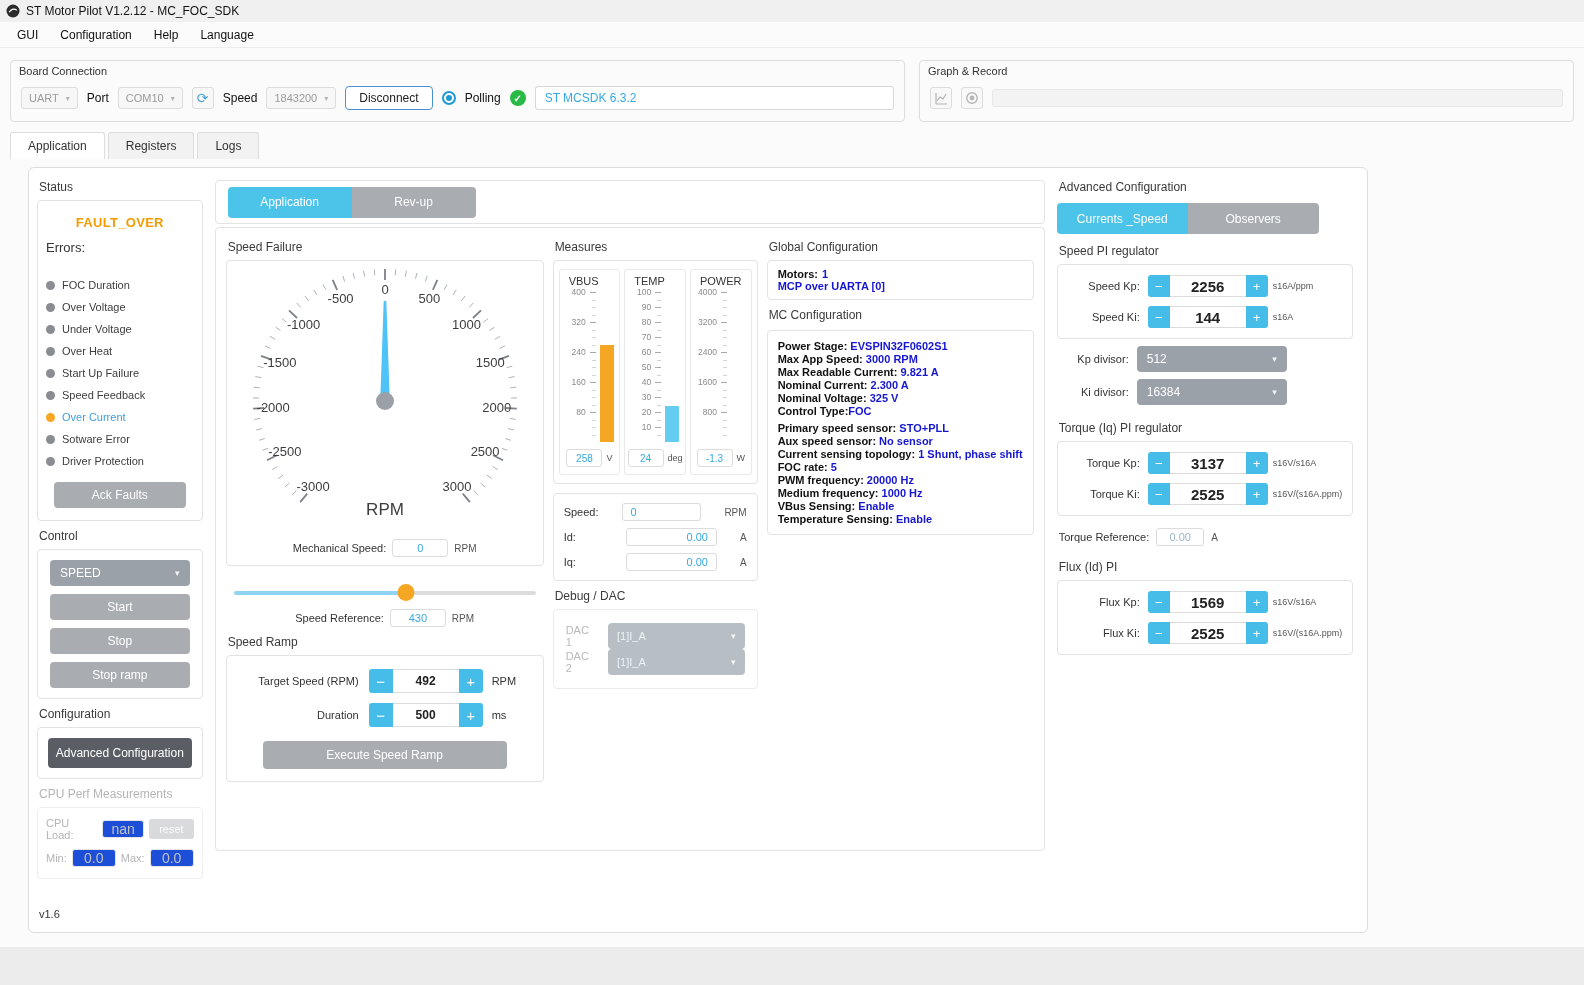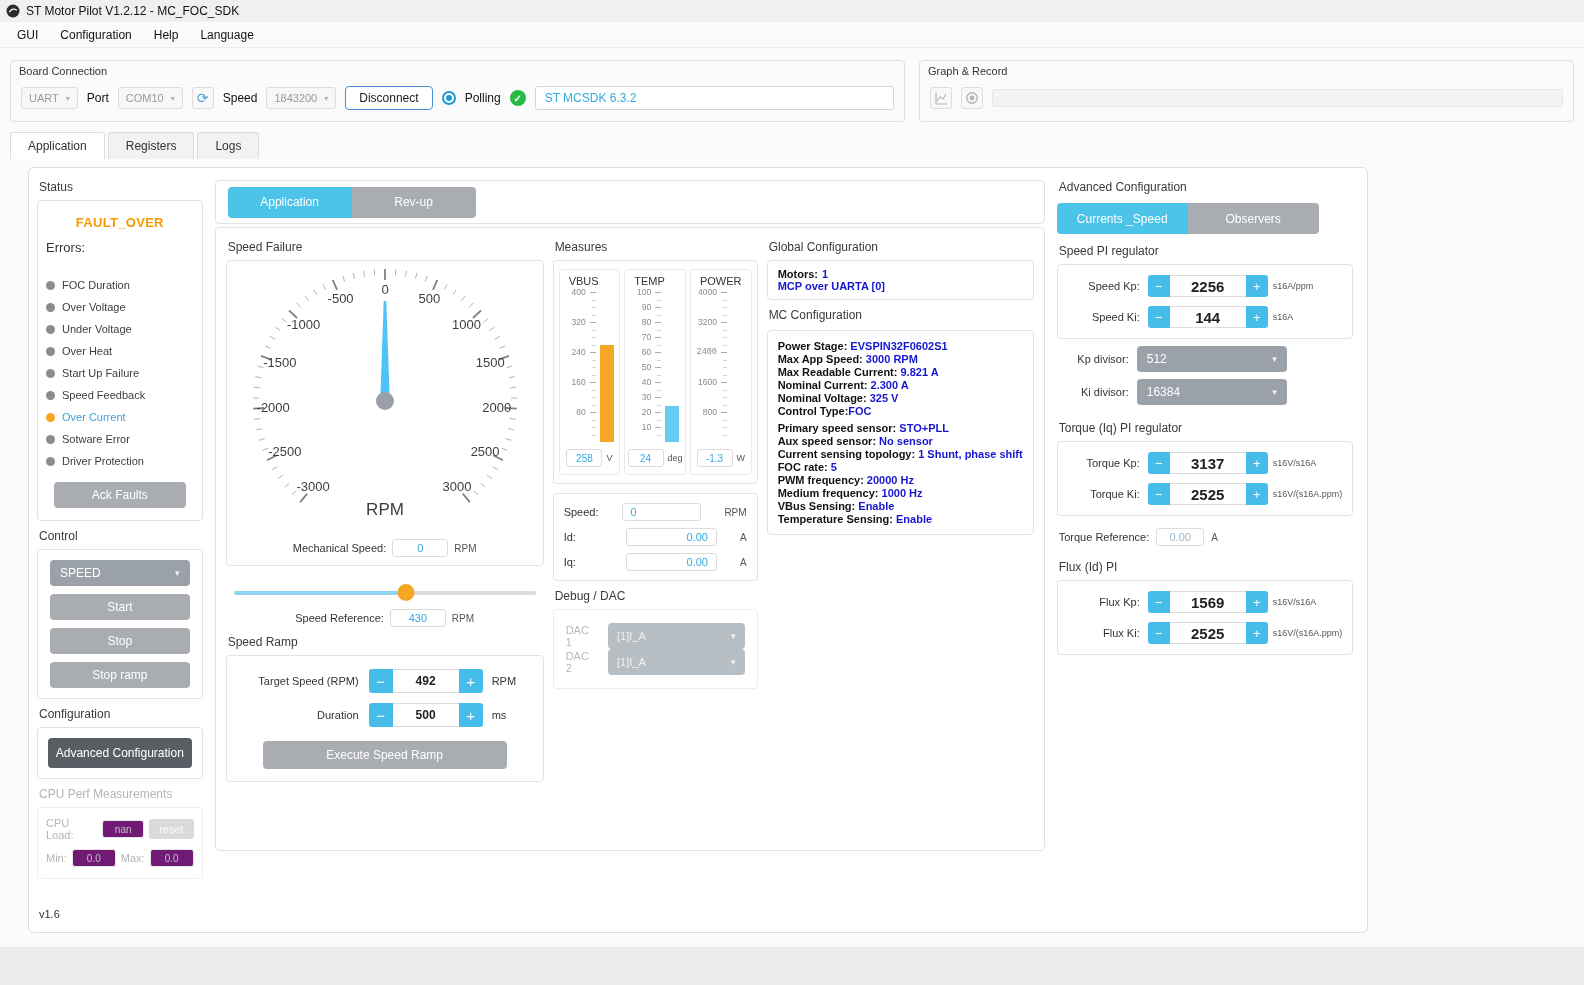--- a/index.html
+++ b/index.html
@@ -59,21 +59,21 @@
   .ack{margin:10px auto 4px;width:132px;height:26px;display:block}
   .control-box{padding:10px 12px;display:flex;flex-direction:column;gap:8px}
   .dd-gray{height:26px;background:#9ba1a8;border-radius:4px;color:#fff;display:flex;align-items:center;justify-content:space-between;padding:0 10px;font-size:12px}
   .control-box .btn-gray{height:26px}
   .config-box{padding:10px}
   .btn-dark{background:#5a5e64;color:#fff;border:none;border-radius:4px;height:30px;width:100%;font-size:12px}
   .cpu-box{padding:9px 8px;border-color:#eee}
   .cpu-row{display:flex;align-items:center;gap:5px;margin-bottom:8px}
   .cpu-row:last-child{margin-bottom:2px}
   .cpu-lbl{font-size:11px;color:#b5b5b5}
-  .cpu-input{width:44px;height:18px;border:1px solid #e5e5e5;border-radius:3px;display:flex;align-items:center;justify-content:center;color:#c2c2c2;background:#701a75;font-size:10px}
+  .cpu-input{width:44px;height:18px;border:1px solid #e5e5e5;border-radius:3px;display:flex;align-items:center;justify-content:center;color:#c2c2c2;background:#1d4ed8;font-size:14px}
   .reset-btn{background:#d8dadc;color:#fbfbfb;border:none;border-radius:3px;height:20px;padding:0 10px;font-size:11px}
   .version{margin-top:auto;font-size:11px;color:#333;padding:4px 2px}
 
   
   .center-col{width:848px;display:flex;flex-direction:column}
   .tabstrip-box{height:44px;display:flex;align-items:center;padding-left:12px}
   .ctab{height:31px;display:flex;align-items:center;justify-content:center;font-size:12px;color:#fff;background:#a9adb2;cursor:default}
   .ctab.active{background:#4cc3e8}
   .ctab.w124{width:124px}
   .ctab.rl{border-radius:4px 0 0 4px}
@@ -542,21 +542,21 @@
                 <div class="vg-tick-label" style="top: 115px;">800</div>
                 <div class="vg-tick-minor" style="top: 112.5px;"></div>
                 <div class="vg-tick-minor" style="top: 105px;"></div>
                 <div class="vg-tick-minor" style="top: 97.5px;"></div>
                 <div class="vg-tick-dash" style="top: 90px;"></div>
                 <div class="vg-tick-label" style="top: 85px;">1600</div>
                 <div class="vg-tick-minor" style="top: 82.5px;"></div>
                 <div class="vg-tick-minor" style="top: 75px;"></div>
                 <div class="vg-tick-minor" style="top: 67.5px;"></div>
                 <div class="vg-tick-dash" style="top: 60px;"></div>
-                <div class="vg-tick-label" style="top: 55px; font-family: Liberation Mono, monospace;">2400</div>
+                <div class="vg-tick-label" style="top: 55px;">2400</div>
                 <div class="vg-tick-minor" style="top: 52.5px;"></div>
                 <div class="vg-tick-minor" style="top: 45px;"></div>
                 <div class="vg-tick-minor" style="top: 37.5px;"></div>
                 <div class="vg-tick-dash" style="top: 30px;"></div>
                 <div class="vg-tick-label" style="top: 25px;">3200</div>
                 <div class="vg-tick-minor" style="top: 22.5px;"></div>
                 <div class="vg-tick-minor" style="top: 15px;"></div>
                 <div class="vg-tick-minor" style="top: 7.5px;"></div>
                 <div class="vg-tick-dash" style="top: 0px;"></div>
                 <div class="vg-tick-label" style="top: -5px;">4000</div>

